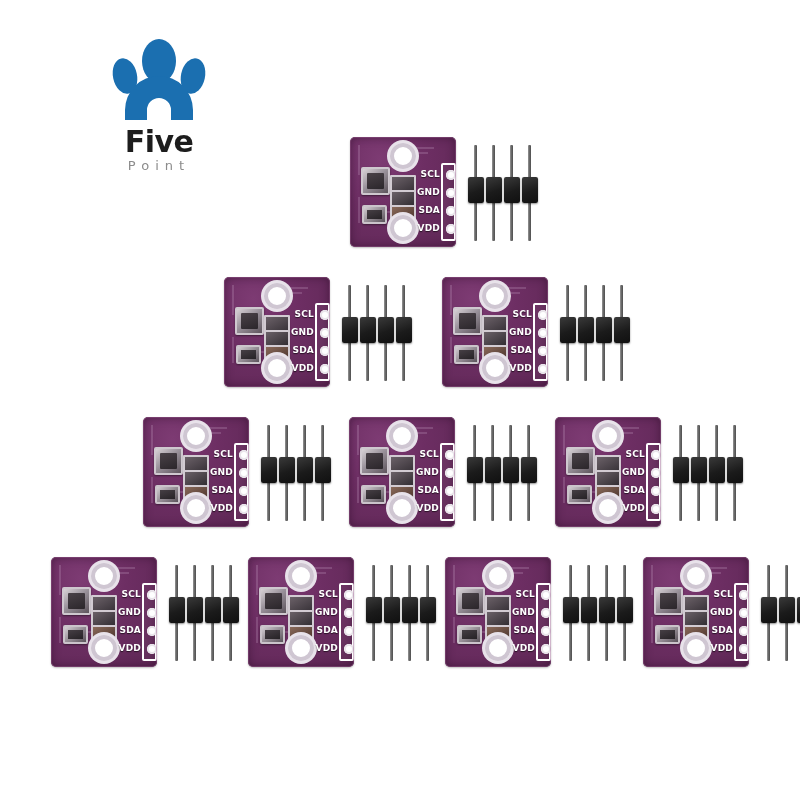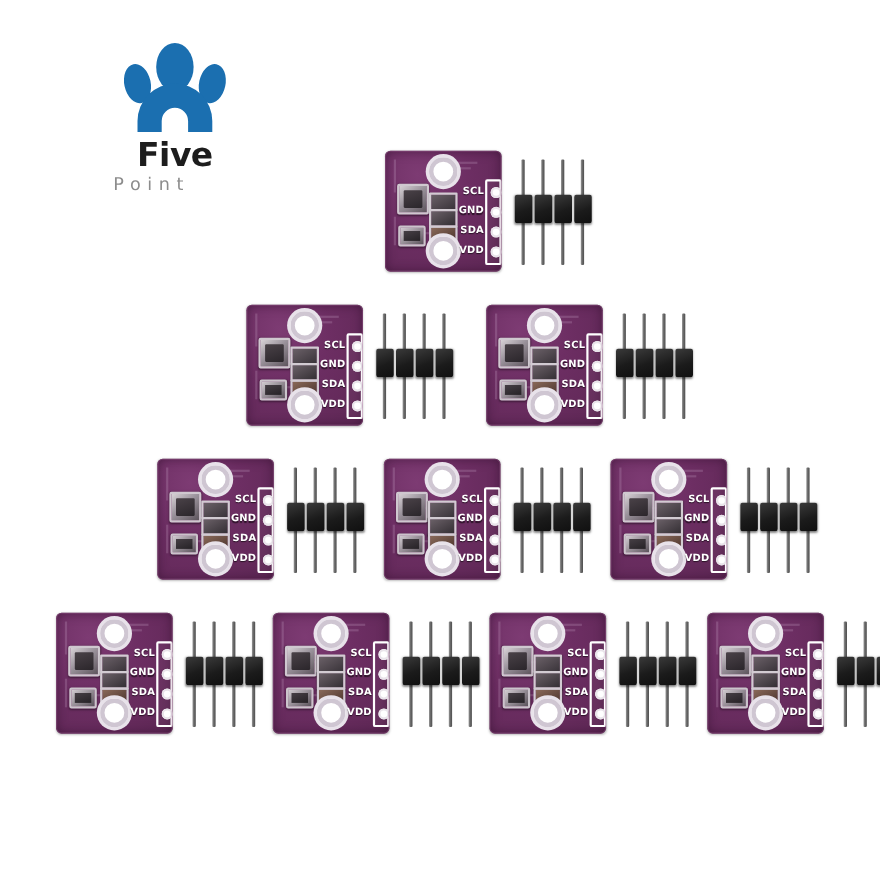--- a/index.html
+++ b/index.html
@@ -17,21 +17,22 @@
   .paw{position:absolute;left:0;top:0;width:112px;height:82px;}
   .logo-five{
     position:absolute;left:0px;top:86px;width:112px;
     text-align:center;
     font-size:30px;font-weight:bold;color:#1d1d1d;
     letter-spacing:-0.5px;
     font-family:"DejaVu Sans", sans-serif;
   }
   .logo-point{
     position:absolute;left:0px;top:120px;width:112px;
-    font-size:16px;color:#8c8c8c;
+    text-align:center;
+    font-size:13px;color:#8c8c8c;
     letter-spacing:6px;
     font-family:"DejaVu Sans", sans-serif;
   }
 
   
   .unit{position:absolute;width:190px;height:112px;}
 
   .pcb{
     position:absolute;left:0;top:0;width:106px;height:110px;
     border-radius:5px;

